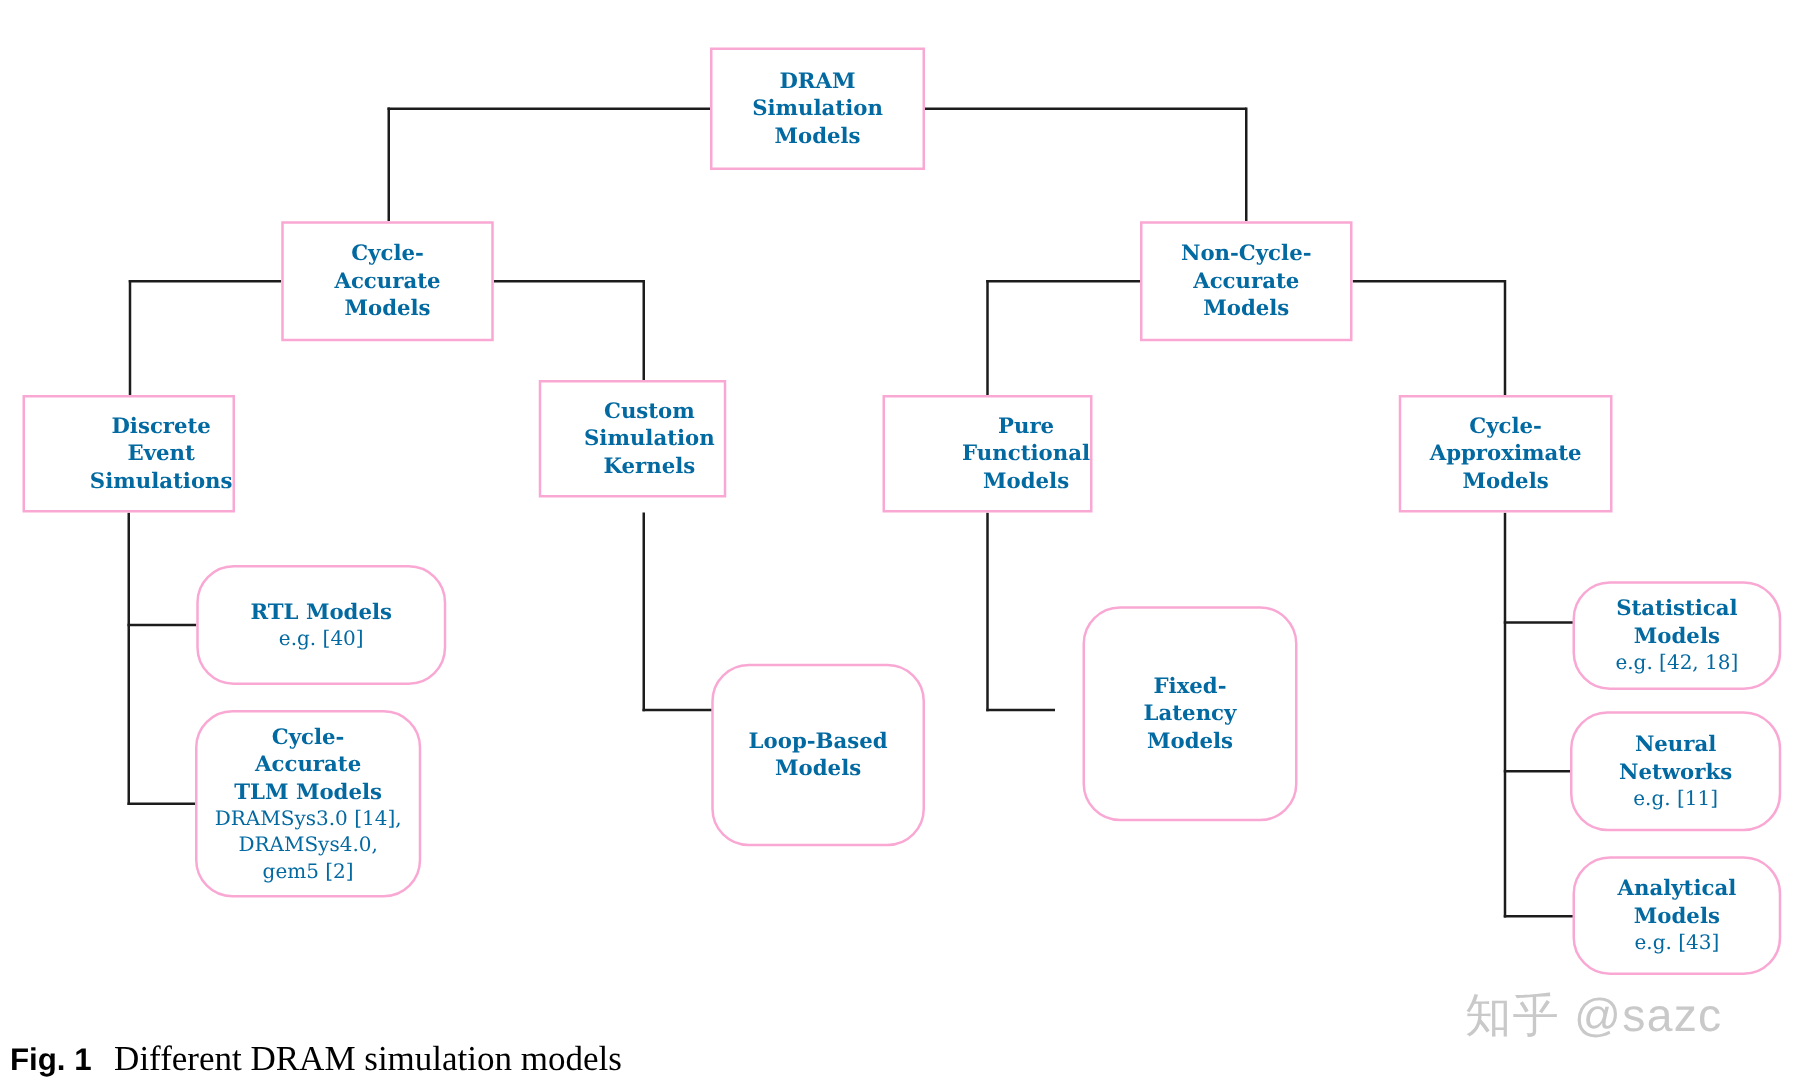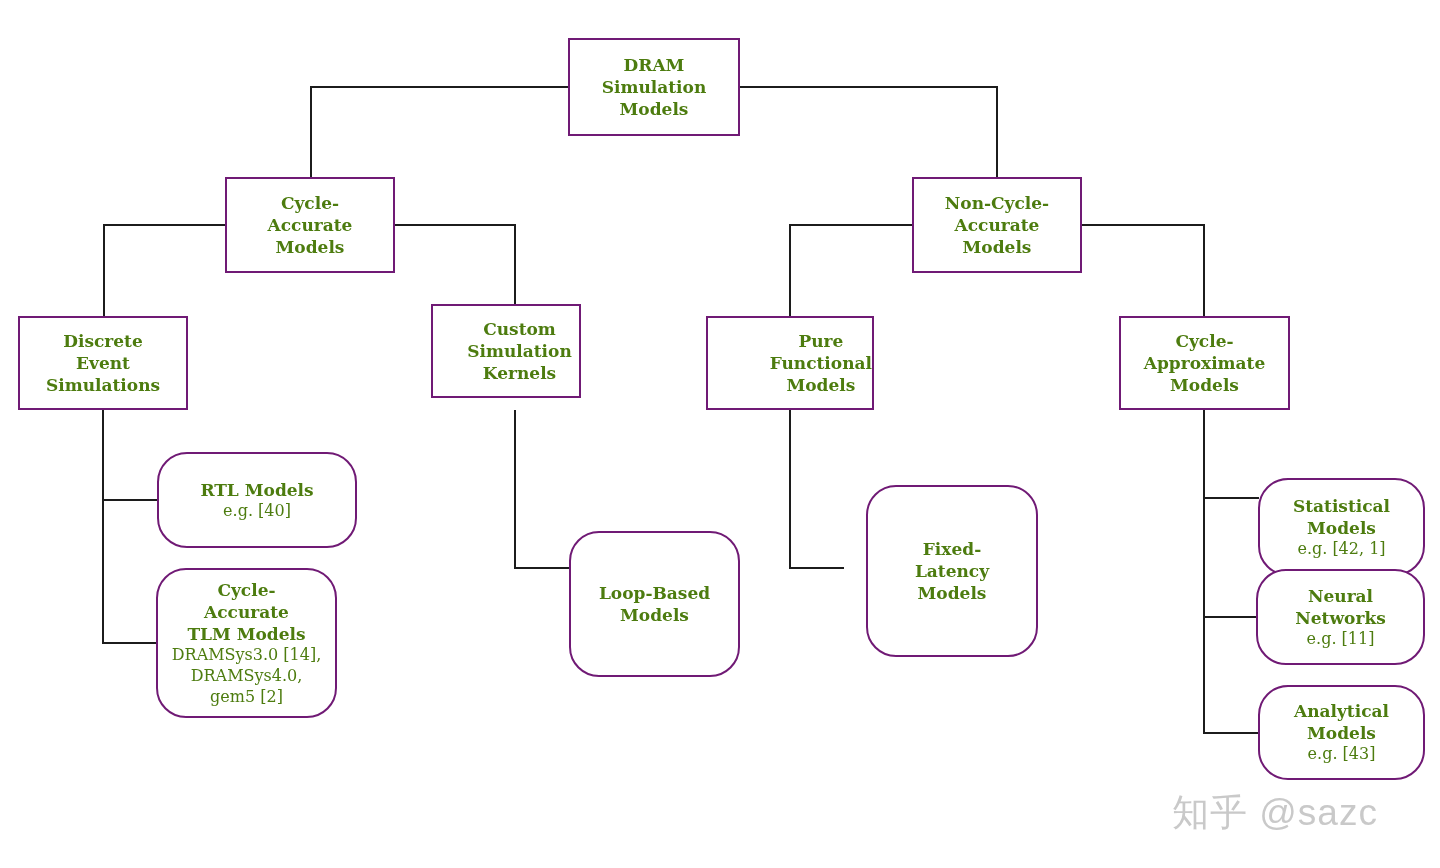--- a/index.html
+++ b/index.html
@@ -11,28 +11,28 @@
     position: relative;
     width: 1440px;
     height: 868px;
     background: #ffffff;
     overflow: hidden;
     font-family: "DejaVu Serif", serif;
   }
   .node {
     position: absolute;
     background: #ffffff;
-    border: 2px solid #701a75;
+    border: 2px solid #f9a8d4;
     display: flex;
     flex-direction: column;
     align-items: center;
     justify-content: center;
     text-align: center;
     box-sizing: border-box;
-    color: #4d7c0f;
+    color: #0369a1;
   }
   .node.round { border-radius: 30px; }
   .node .title {
     font-weight: bold;
     font-size: 17px;
     line-height: 1.3;
     white-space: pre-line;
   }
   .node .detail {
     font-size: 16px;
@@ -116,21 +116,21 @@
 Accurate
 Models</div>
   </div>
 
   <div class="node rect" style="left:912px; top:177px; width:170px; height:96px;">
     <div class="title">Non-Cycle-
 Accurate
 Models</div>
   </div>
 
-  <div class="node rect" style="left:18px; top:316px; width:170px; height:94px;">
+  <div class="node rect" style="left:18px; top:316px; width:170px; height:94px;align-items:flex-end;">
     <div class="title">Discrete
 Event
 Simulations</div>
   </div>
 
   <div class="node rect" style="left:431px; top:304px; width:150px; height:94px;padding-left:27px;">
     <div class="title">Custom
 Simulation
 Kernels</div>
   </div>
@@ -165,34 +165,37 @@
     <div class="title">Loop-Based
 Models</div>
   </div>
 
   <div class="node round" style="left:843px; top:485px; width:172px; height:172px;margin-left:23px;">
     <div class="title">Fixed-
 Latency
 Models</div>
   </div>
 
-  <div class="node round" style="left:1258px; top:478px; width:167px; height:98px;">
+  <div class="node round" style="left:1258px; top:465px; width:167px; height:87px;">
     <div class="title">Statistical
 Models</div>
-    <div class="detail">e.g. [42, 1]</div>
+    <div class="detail">e.g. [42, 18]</div>
   </div>
 
   <div class="node round" style="left:1256px; top:569px; width:169px; height:96px;">
     <div class="title">Neural
 Networks</div>
     <div class="detail">e.g. [11]</div>
   </div>
 
   <div class="node round" style="left:1258px; top:685px; width:167px; height:95px;">
     <div class="title">Analytical
 Models</div>
     <div class="detail">e.g. [43]</div>
   </div>
 
+  <div class="caption">
+    <span class="fig-label">Fig. 1</span><span class="fig-text">Different DRAM simulation models</span>
+  </div>
 
   <div class="watermark">知乎 @sazc</div>
 
 </div>
 
 </body></html>

